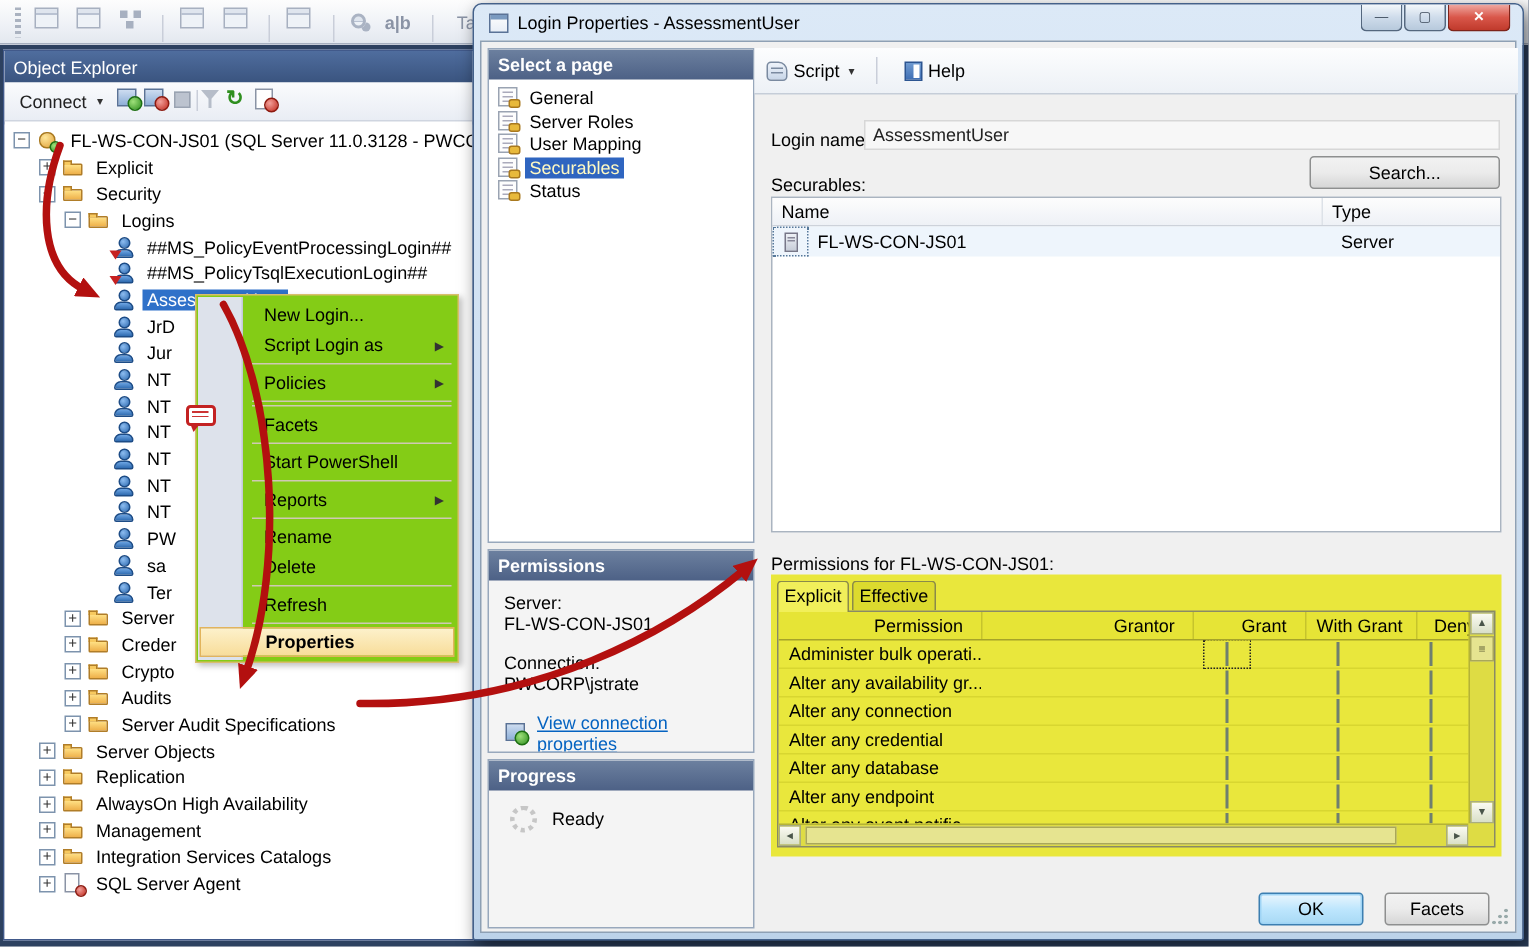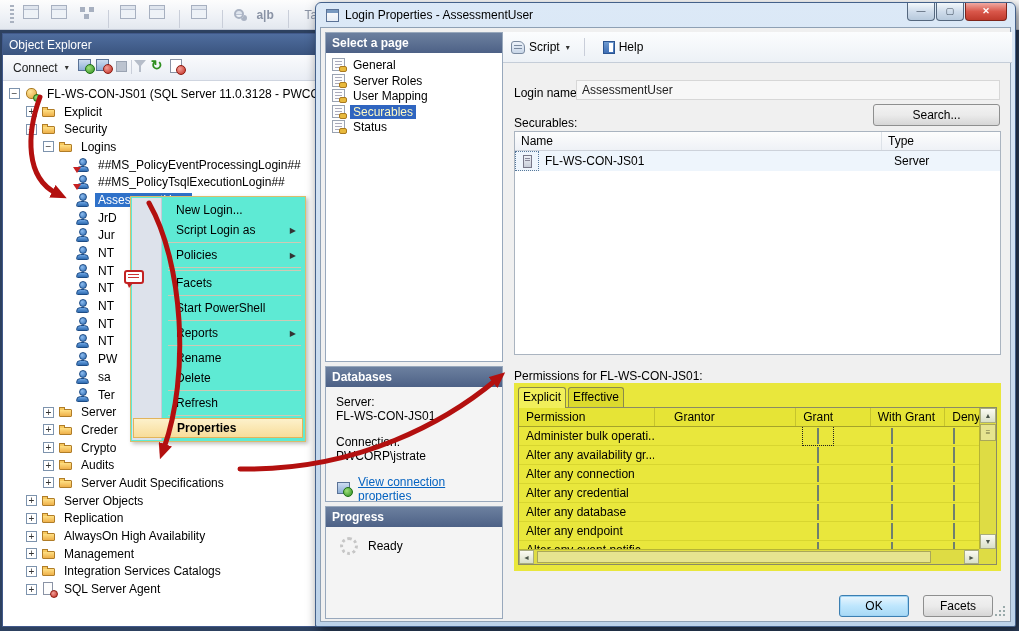--- a/index.html
+++ b/index.html
@@ -73,21 +73,21 @@
     background:radial-gradient(circle at 35% 30%, #ffe79a, #e0a23c); }
   .trow.server .ticon i { right:-1px; bottom:0; width:8px; height:8px; border-radius:50%;
     background:radial-gradient(circle at 35% 35%, #9ee07a, #2f8f1f); border:1px solid #1d6f12; }
   .trow.agent .ticon b { left:2px; top:1px; width:10px; height:13px; background:#fdfdfd; border:1px solid #8a93a5; }
   .trow.agent .ticon i { right:-1px; bottom:-1px; width:8px; height:8px; border-radius:50%;
     background:radial-gradient(circle at 35% 35%, #f2a09a, #c12a1e); border:1px solid #8d1a10; }
   .tlbl { padding:0 3px; }
   .trow.sel .tlbl { background:#2f71c9; color:#fff; }
 
   
-  .menu { position:absolute; left:130px; top:196px; width:176px; background:#5eead4; border:1px solid #d9bd6c;
+  .menu { position:absolute; left:130px; top:196px; width:176px; background:#84cc16; border:1px solid #d9bd6c;
     padding:3px 1px; z-index:30; box-shadow:2px 2px 4px rgba(0,0,0,.25); }
   .menu::before { content:""; position:absolute; left:1px; top:1px; bottom:1px; width:29px;
     background:#dde2eb; border-right:1px solid #c5cad6; }
   .mitem { position:relative; height:20px; display:flex; align-items:center; padding-left:44px; z-index:1; }
   .mitem .marrow { position:absolute; right:8px; font-size:8px; color:#333; }
   .mitem.sep { height:1px; margin:2px 3px 2px 36px; padding:0; background:#cfc9b4; }
   .mitem.hl { background:linear-gradient(#fdf1cb,#f8dd9a); border:1px solid #e2b45c; font-weight:bold; margin:0 1px; padding-left:43px; }
 
   
   .bubble { position:absolute; left:124px; top:270px; width:20px; height:14px; background:#fff;
@@ -161,21 +161,21 @@
   .sec-row .tcell { padding-left:12px; }
 
   
   .permwrap { position:absolute; left:193px; top:355px; width:487px; height:188px; background:#e9e73c; padding:4px; }
   .tabs { display:flex; height:21px; }
   .tab { padding:2px 4px 0; border:1px solid #8a8a4a; border-bottom:none; border-radius:3px 3px 0 0;
     background:#dcda2e; margin-right:2px; height:20px; }
   .tab.active { background:#f1ef5a; height:21px; z-index:2; position:relative; }
   .ptable { position:relative; border:1px solid #8a8a66; height:158px; margin-top:-1px; background:#e9e73c; overflow:hidden; }
   .phead { display:flex; height:19px; border-bottom:1px solid #a5a32a; background:#e6e436; }
-  .phcell { padding:2px 12px 0 7px; border-right:1px solid #c6c42c; overflow:hidden; white-space:nowrap; }
+  .phcell { padding:2px 12px 0 7px; border-right:1px solid #c6c42c; overflow:hidden; white-space:nowrap;text-align:right; }
   .phcell:nth-of-type(1){ width:137px; } .phcell:nth-of-type(2){ width:130px;margin-left:12px; }
   .phcell:nth-of-type(3){ width:75px; } .phcell:nth-of-type(4){ width:75px; } .phcell:nth-of-type(5){ width:51px; border-right:none; }
   .prows { position:absolute; left:0; top:19px; right:17px; bottom:15px; overflow:hidden; }
   .prow { display:flex; height:19px; align-items:center; border-bottom:1px solid #d8d630; }
   .prow .cell { height:19px; display:flex; align-items:center; }
   .prow .c-perm { width:137px; padding-left:7px; white-space:nowrap; overflow:hidden; }
   .prow .c-grantor { width:130px; }
   .prow .c-cb { width:75px; justify-content:center; }
   .prow .c-deny { width:51px; justify-content:center; }
   .checkbox { width:12px; height:12px; border:1px solid #6f7f6f; background:linear-gradient(#f8f8f2,#d9d9cb); }
@@ -730,21 +730,21 @@
           </div>
 
           <div class="spitem">
             <span class="pgicon"></span>
             <span class="splbl">Status</span>
           </div>
         </div>
     </div>
 
     <div class="panelbox pb-conn">
-      <div class="sideheader">Databases</div>
+      <div class="sideheader">Permissions</div>
       <div class="conn-content">
         <div>Server:</div>
         <div class="val">FL-WS-CON-JS01</div>
         <div>Connection:</div>
         <div class="val">PWCORP\jstrate</div>
         <div class="linkrow">
           <span class="oeicon i-conn"></span>
           <span class="link">View connection properties</span>
         </div>
       </div>

